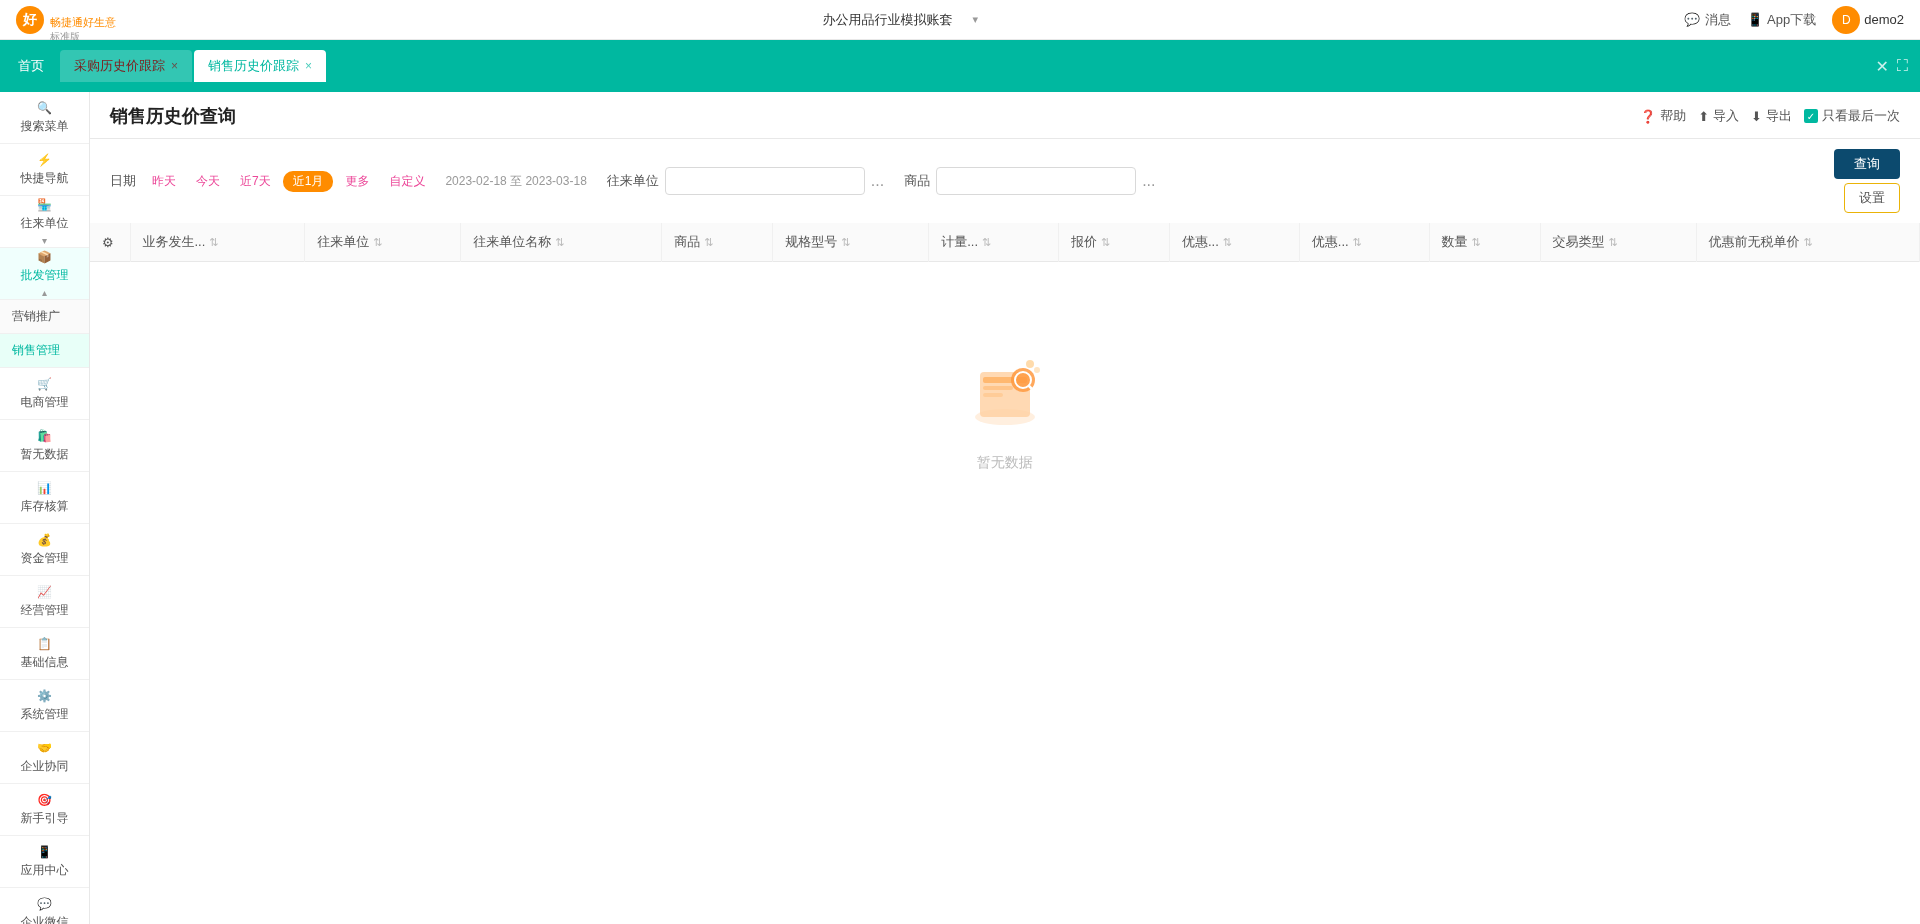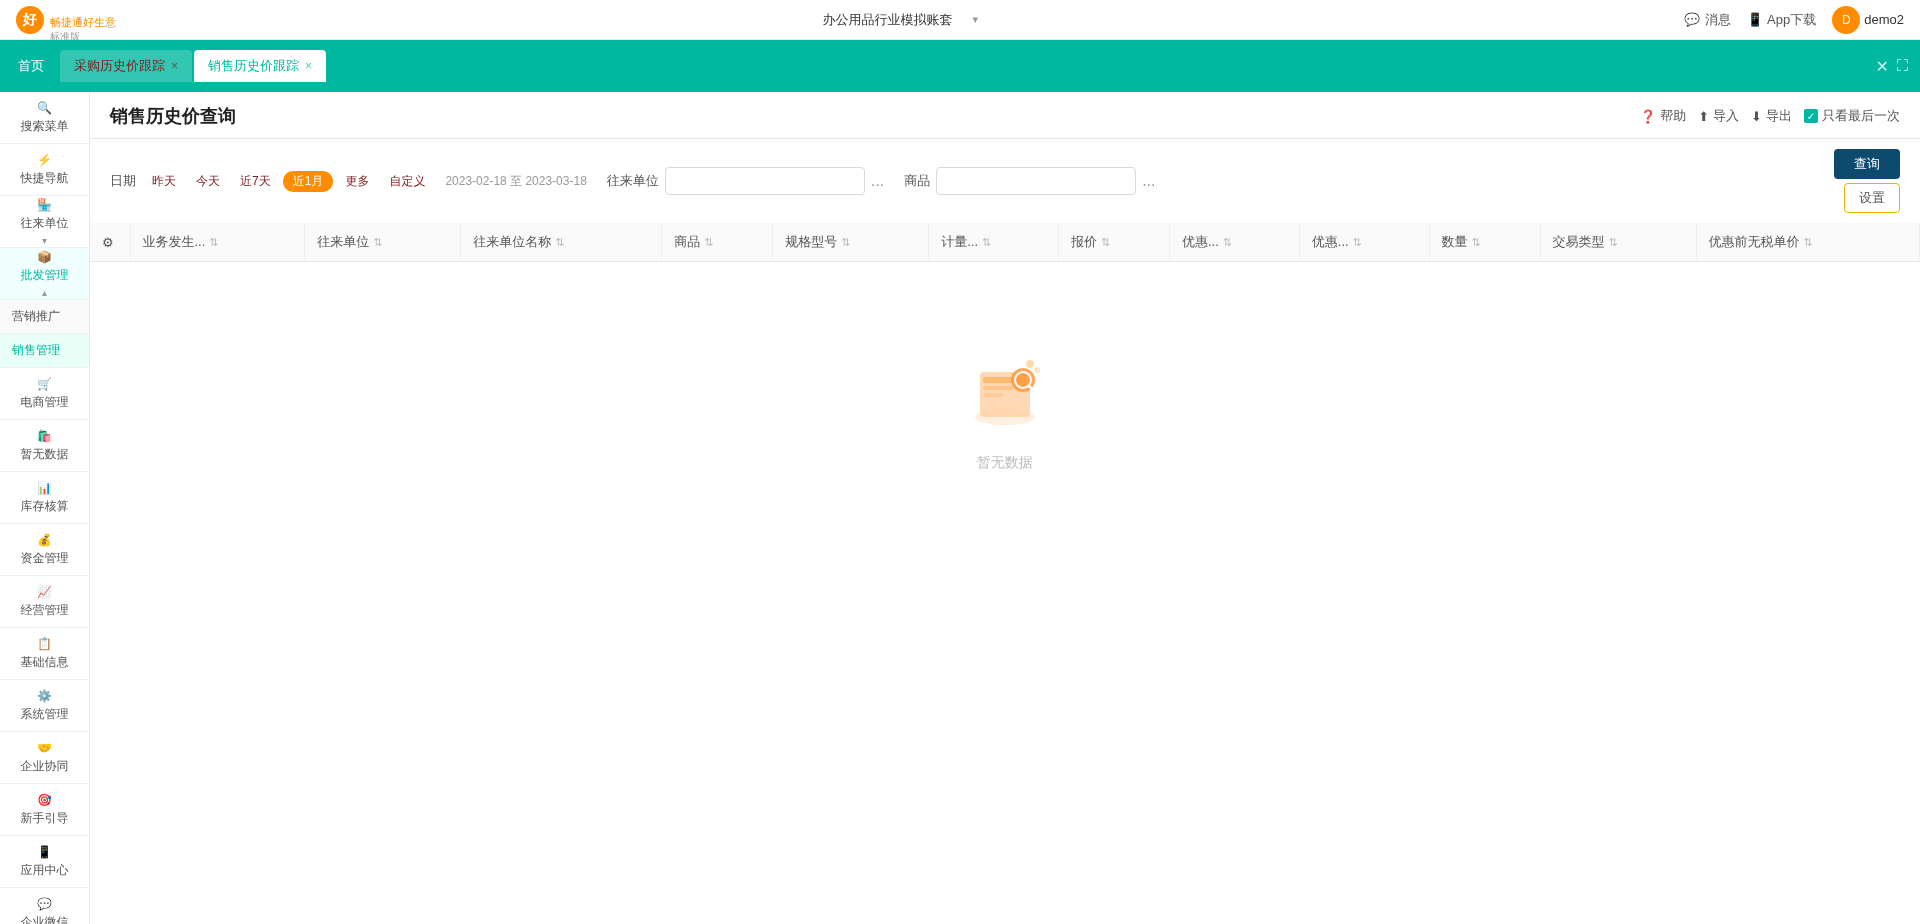--- a/index.html
+++ b/index.html
@@ -267,21 +267,21 @@
       white-space: nowrap;
     }
     .date-buttons {
       display: flex;
       align-items: center;
       gap: 4px;
     }
     .date-btn {
       padding: 2px 8px;
       font-size: 12px;
-      color: #7f1d1d;
+      color: #ec4899;
       cursor: pointer;
       border-radius: 3px;
       border: none;
       background: none;
     }
     .date-btn.active {
       background: #ff8c00;
       color: white;
       border-radius: 10px;
       padding: 2px 10px;

